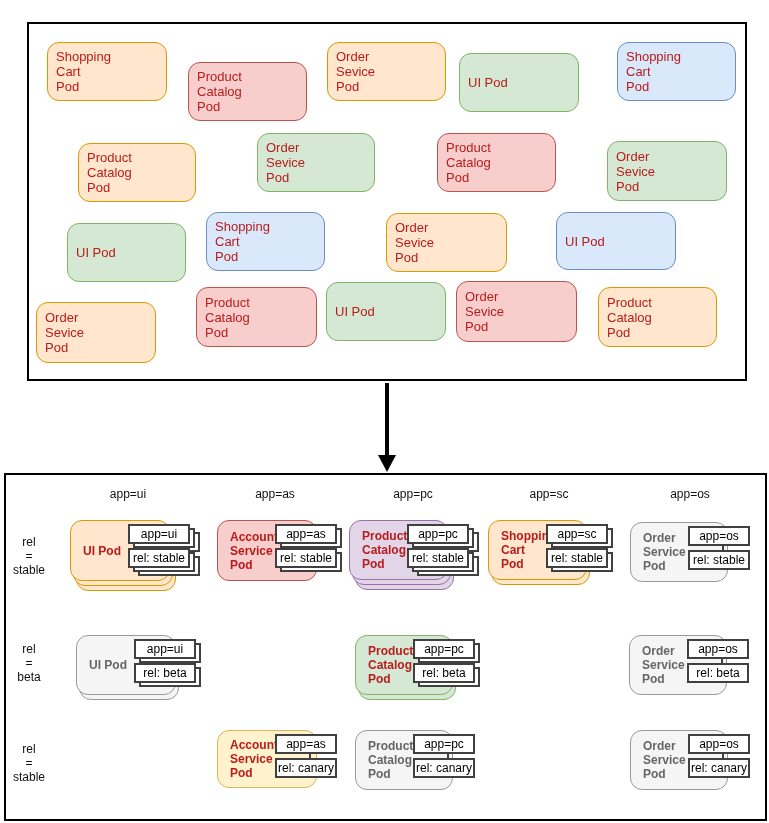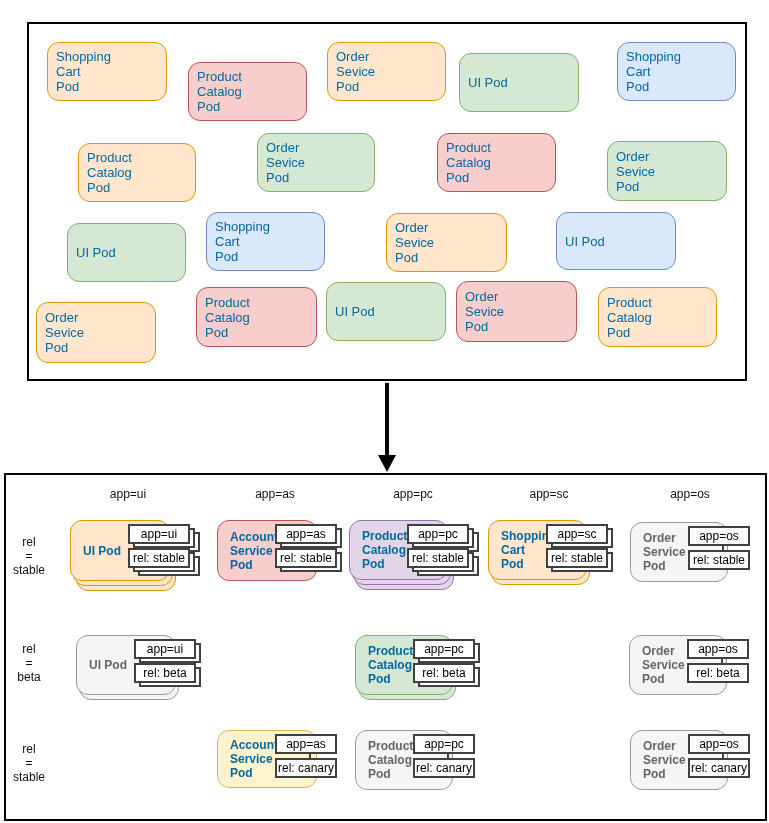--- a/index.html
+++ b/index.html
@@ -1,19 +1,19 @@
 <!DOCTYPE html>
 <html><head>
 <meta charset="utf-8">
 <style>
   html,body{margin:0;padding:0;background:#fff;}
   .canvas{position:relative;width:769px;height:823px;background:#fff;font-family:"Liberation Sans",sans-serif;overflow:hidden;}
   .box{position:absolute;border:2px solid #000;box-sizing:border-box;background:#fff;}
   .pod{position:absolute;border:1px solid;border-radius:12px;box-sizing:border-box;display:flex;align-items:center;}
-  .pod-text{padding-left:8px;font-size:13px;line-height:15px;color:#0369a1;}
+  .pod-text{padding-left:8px;font-size:13px;line-height:15px;color:#b91c1c;}
   .pod-text span{display:block;}
   .pod.small .pod-text{padding-left:12px;font-size:12px;line-height:14px;font-weight:bold;}
   .gray-text{color:#666;}
   .chip{position:absolute;background:#fff;border:2px solid #404040;box-sizing:border-box;font-size:12px;color:#000;display:flex;align-items:center;justify-content:center;white-space:nowrap;}
   .chip-connector{position:absolute;background:#404040;}
   .col-header{position:absolute;text-align:center;font-size:12px;color:#111;}
   .row-label{position:absolute;text-align:center;font-size:12px;color:#111;line-height:14px;}
   .row-label span{display:block;}
   .arrow-shaft{position:absolute;background:#000;}
   .arrow-head{position:absolute;width:0;height:0;border-left:9px solid transparent;border-right:9px solid transparent;border-top:17px solid #000;}

